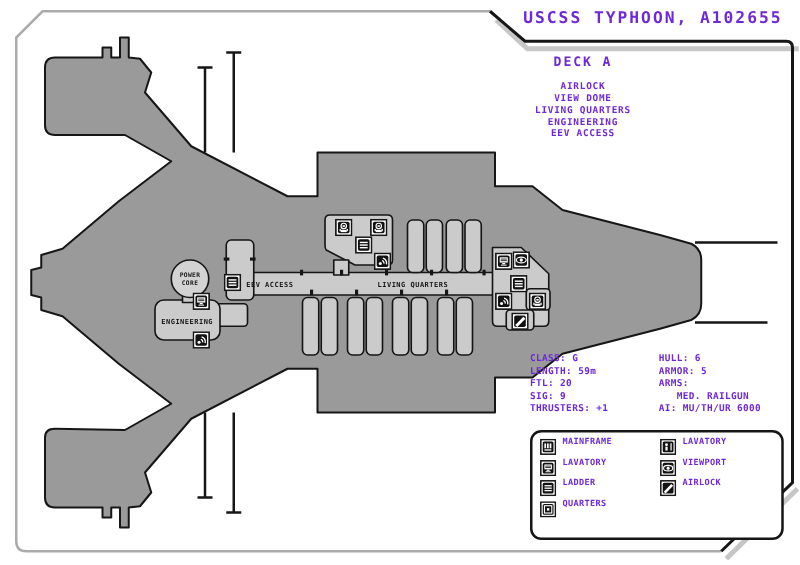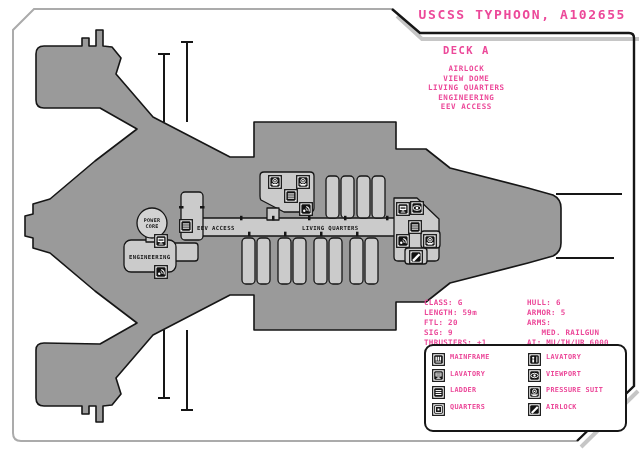--- a/index.html
+++ b/index.html
@@ -1,43 +1,43 @@
 <!DOCTYPE html>
 <html><head>
 <meta charset="utf-8">
 <style>
   html,body { margin:0; padding:0; background:#ffffff; }
   .page {
     position:relative; width:640px; height:452px; background:#ffffff;
     font-family:"DejaVu Sans Mono","Liberation Mono",monospace;
-    color:#ec4899; overflow:hidden;
+    color:#6d28d9; overflow:hidden;
   }
   svg.layer { position:absolute; left:0; top:0; }
 
   .title {
     position:absolute; top:7px; right:14px; width:240px; text-align:right;
     font-size:13px; font-weight:bold; letter-spacing:1.6px; white-space:nowrap;
   }
 
   .deck-block { position:absolute; left:428px; top:44px;text-align:center; }
   .deck-heading { font-size:10.5px; font-weight:bold; letter-spacing:1.5px; margin-bottom:8px; }
   .deck-list { list-style:none; margin:0; padding:0; }
   .deck-list li { font-size:7.5px; font-weight:bold; letter-spacing:0.6px; line-height:9.5px; }
 
-  .stats { position:absolute; left:424px; top:298px; width:210px; display:flex; }
+  .stats { position:absolute; left:424px; top:282px; width:210px; display:flex; }
   .stats-col { width:103px; }
   .stats-col div { font-size:7.5px; font-weight:bold; letter-spacing:0.3px; line-height:10px; white-space:nowrap; }
 
   .legend {
     position:absolute; left:424px; top:344px; width:203px; height:88px;
     border:2px solid #161616; border-radius:9px; background:#ffffff;
     display:flex; padding:3px 0 0 6px; box-sizing:border-box;
   }
   .legend-col { width:96px; }
-  .legend-row { display:flex; align-items:center; height:16.6px; }
+  .legend-row { display:flex; align-items:flex-start; height:16.6px; }
   .legend-row .tile { width:13px; height:13px; flex:0 0 13px; }
   .legend-row .lbl { font-size:6.8px; font-weight:bold; letter-spacing:0.3px; margin-left:5px; white-space:nowrap; }
 
   .tile { display:inline-block; }
   .ship-icon { position:absolute; width:14px; height:14px; }
 
   #ship-svg text { font-family:"DejaVu Sans Mono","Liberation Mono",monospace; font-weight:bold; fill:#161616; }
 </style>
 </head>
 <body>
@@ -316,32 +316,20 @@
               <rect x="2.7" y="2.7" width="10.6" height="10.6" rx="1.6" fill="#111"></rect>
               <ellipse cx="8" cy="8" rx="4.5" ry="2.7" fill="none" stroke="#fff" stroke-width="1.1"></ellipse>
               <circle cx="8" cy="8" r="1.5" fill="#fff"></circle>
             </svg></span>
           <span class="lbl">VIEWPORT</span>
         </div>
         <div class="legend-row">
           <span class="tile"><svg viewBox="0 0 16 16" width="100%" height="100%">
               <rect x="0.8" y="0.8" width="14.4" height="14.4" fill="#fff" stroke="#161616" stroke-width="1.5"></rect>
               <rect x="2.7" y="2.7" width="10.6" height="10.6" rx="1.6" fill="#111"></rect>
-              <circle cx="8" cy="6.6" r="2.5" fill="none" stroke="#fff" stroke-width="1.1"></circle>
-              <rect x="6.9" y="5.9" width="2.2" height="1.5" fill="#fff"></rect>
-              <rect x="5.3" y="10.2" width="5.4" height="2" fill="#fff"></rect>
-              <rect x="4.2" y="9.3" width="1.2" height="2.1" fill="#fff"></rect>
-              <rect x="10.6" y="9.3" width="1.2" height="2.1" fill="#fff"></rect>
-            </svg></span>
-          <span class="lbl">PRESSURE SUIT</span>
-        </div>
-        <div class="legend-row">
-          <span class="tile"><svg viewBox="0 0 16 16" width="100%" height="100%">
-              <rect x="0.8" y="0.8" width="14.4" height="14.4" fill="#fff" stroke="#161616" stroke-width="1.5"></rect>
-              <rect x="2.7" y="2.7" width="10.6" height="10.6" rx="1.6" fill="#111"></rect>
               <path d="M4.6,12.4 L12,4.8" stroke="#fff" stroke-width="2.6"></path>
             </svg></span>
           <span class="lbl">AIRLOCK</span>
         </div>
       </div>
   </div>
 
 </div>
 
 </body></html>

